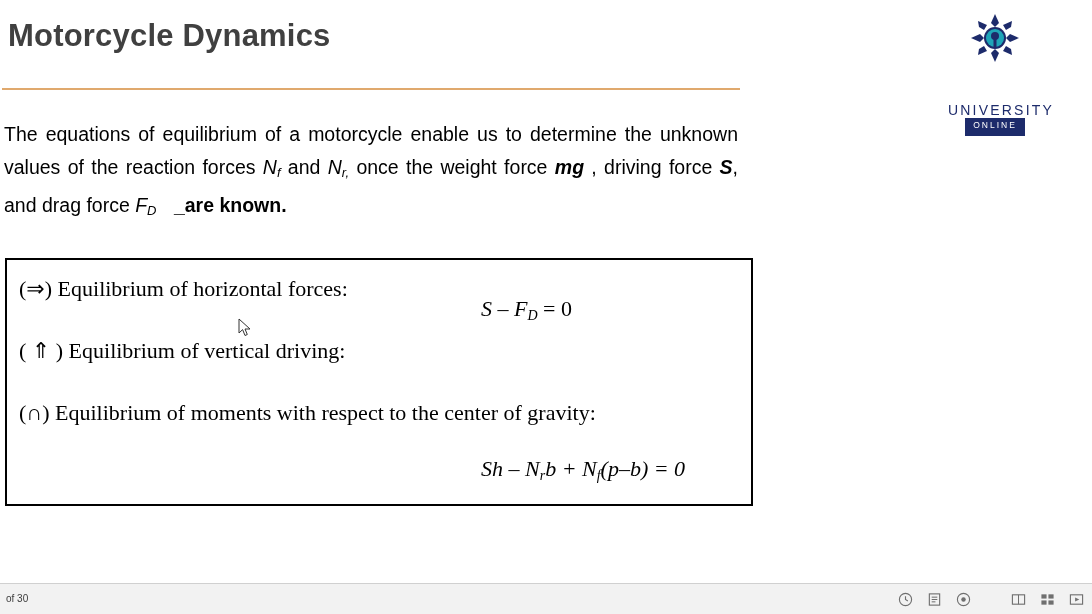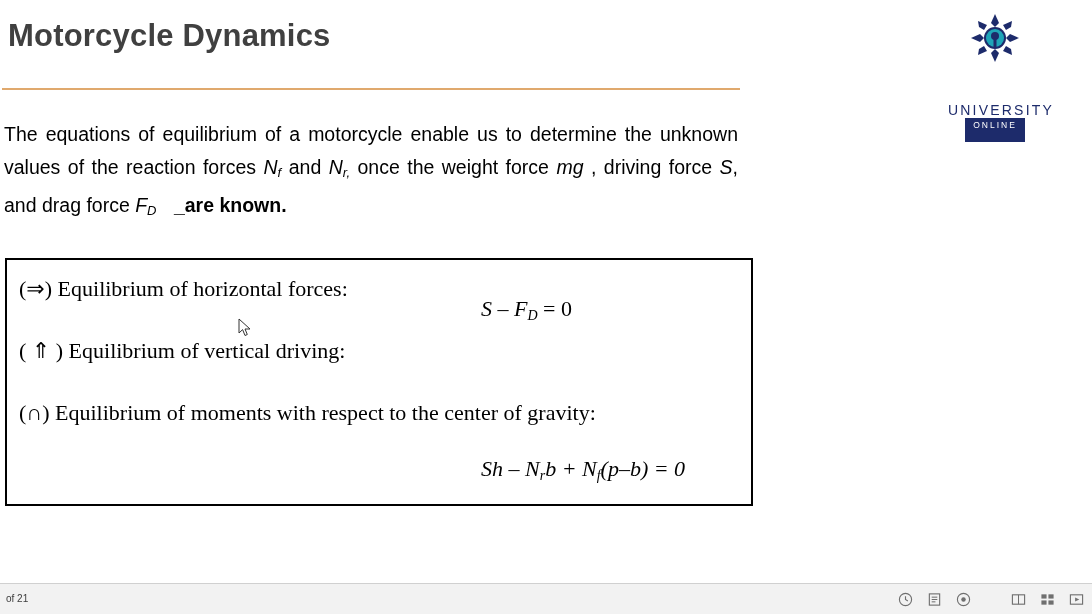--- a/index.html
+++ b/index.html
@@ -78,42 +78,42 @@
     text-align: center;
     font-size: 14px;
     color: #1d2b6b;
     letter-spacing: 2.2px;
   }
   .logo-online {
     position: absolute;
     left: 17px;
     top: 104px;
     width: 60px;
-    height: 24px;
+    height: 18px;
     background: #1d2b6b;
     color: #ffffff;
     font-size: 8.5px;
     letter-spacing: 2px;
     text-align: center;
     line-height: 15px;
   }
 
   
   .body-text {
     position: absolute;
     left: 4px;
     top: 118px;
     width: 734px;
     font-size: 19.5px;
     color: #000000;
     line-height: 32.5px;
     text-align: justify;
   }
   .body-text .it { font-style: italic; }
-  .body-text .bi { font-style: italic; font-weight: normal; }
+  .body-text .bi { font-style: italic; font-weight: bold; }
   .body-text .bold { font-weight: bold; margin-left: 12px; }
   .sub {
     font-size: 13px;
     vertical-align: -3px;
     font-style: italic;
   }
 
   
   .eq-box {
     position: absolute;
@@ -248,21 +248,21 @@
 
   </div>
 
   <svg class="cursor" viewBox="0 0 14 20">
     <path d="M1,1 L1,15 L4.6,11.6 L7,17.5 L9.3,16.5 L7,11 L12,11 Z" fill="#ffffff" stroke="#333333" stroke-width="1"></path>
   </svg>
 
 </div>
 
 <div class="bottombar">
-  <div class="page-indicator">of 21</div>
+  <div class="page-indicator">of 30</div>
 
   <div class="bar-icons-left">
     <svg class="bar-icon" viewBox="0 0 16 16">
       <circle cx="8" cy="8" r="6.5" fill="none" stroke="#444" stroke-width="1.2"></circle>
       <path d="M8 4.5 L8 8 L10.5 9.5" fill="none" stroke="#444" stroke-width="1.2"></path>
     </svg>
     <svg class="bar-icon" viewBox="0 0 16 16">
       <rect x="2.5" y="2" width="11" height="12" fill="none" stroke="#444" stroke-width="1.2"></rect>
       <line x1="5" y1="5.5" x2="11" y2="5.5" stroke="#444" stroke-width="1.1"></line>
       <line x1="5" y1="8" x2="11" y2="8" stroke="#444" stroke-width="1.1"></line>

